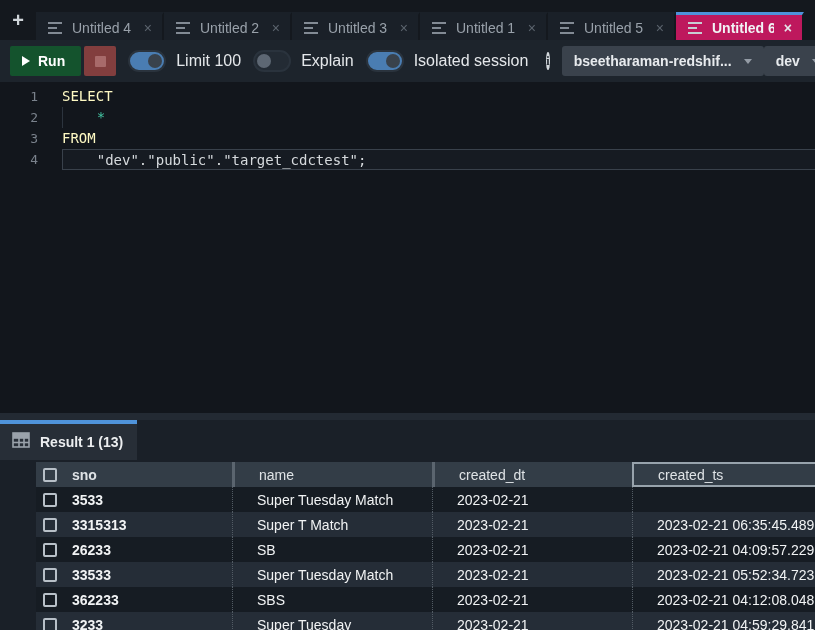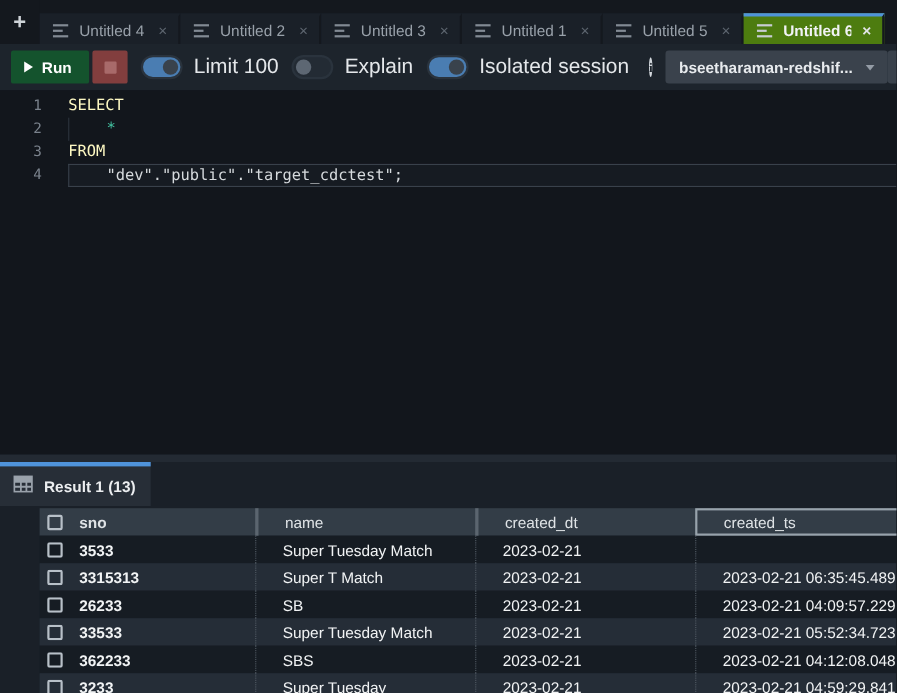--- a/index.html
+++ b/index.html
@@ -20,21 +20,21 @@
   .tab {
     width:128px; background:#1a2028; display:flex; align-items:center;
     padding:0 8px 0 12px; gap:8px; border-top:3px solid transparent;
     border-right:2px solid #14181e; cursor:pointer;margin-top:12px;
   }
   .tab .doc-icon { flex:0 0 auto; display:flex; }
   .tab .tab-label {
     flex:1; font-size:14px; color:#99a1aa; white-space:nowrap; overflow:hidden;
   }
   .tab .tab-close { color:#5c646e; font-size:14px; padding:0 2px; }
-  .tab.active { background:#4d7c0f; border-top:3px solid #4f93da; }
+  .tab.active { background:#be185d; border-top:3px solid #4f93da; }
   .tab.active .tab-label { color:#f1f3f5; font-weight:bold; }
   .tab.active .tab-close { color:#e3e6e9; font-weight:bold; }
 
   
   .toolbar {
     height:42px; background:#1d242c; display:flex; align-items:center;
     padding:0 10px; gap:12px;
   }
   .run-group { display:flex; gap:3px; }
   .btn-run {
@@ -58,21 +58,21 @@
     width:38px; height:22px; border-radius:11px; position:relative; cursor:pointer;
     border:2px solid #2a333d;
   }
   .toggle.on  { background:#4a7db2; }
   .toggle.off { background:#232b34; }
   .knob {
     width:14px; height:14px; border-radius:50%; position:absolute; top:2px;
   }
   .toggle.on  .knob { right:2px; background:#39424c; }
   .toggle.off .knob { left:2px;  background:#5d6773; }
-  .toggle-label { font-size:19px; color:#e4e7ea; white-space:nowrap; }
+  .toggle-label { font-size:16px; color:#e4e7ea; white-space:nowrap; }
 
   .info-icon {
     width:18px; height:18px; border-radius:50%; background:#d3d8dd;
     color:#1d242c; font-size:12px; font-weight:bold; font-family:"Liberation Serif", serif;
     display:flex; align-items:center; justify-content:center; margin-left:6px; cursor:pointer;
   }
   .dropdowns { margin-left:auto; display:flex; }
   .dropdown {
     background:#3a424c; border-radius:3px; height:30px; display:flex;
     align-items:center; gap:12px; padding:0 12px; cursor:pointer;

